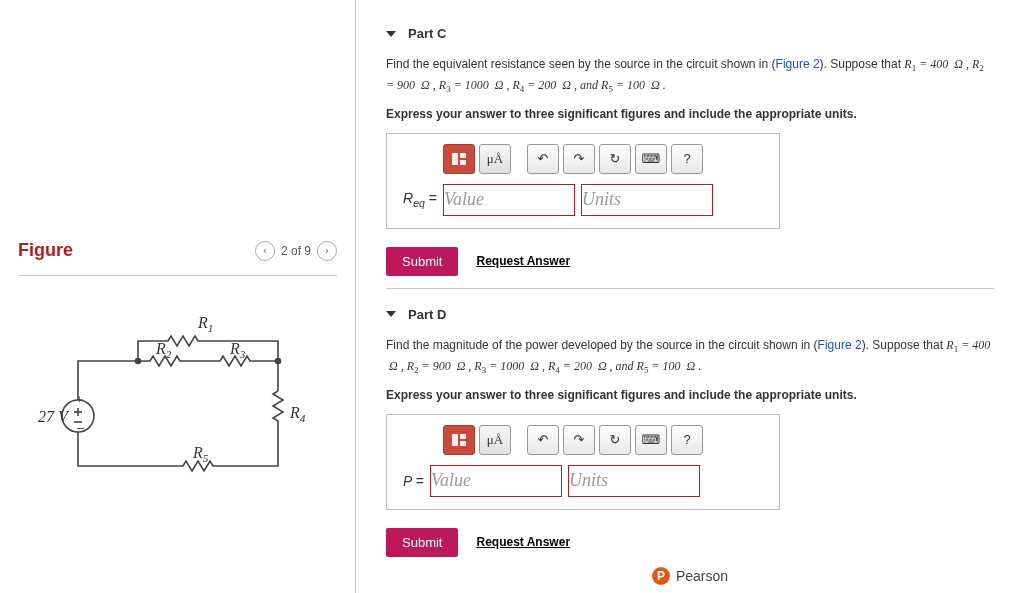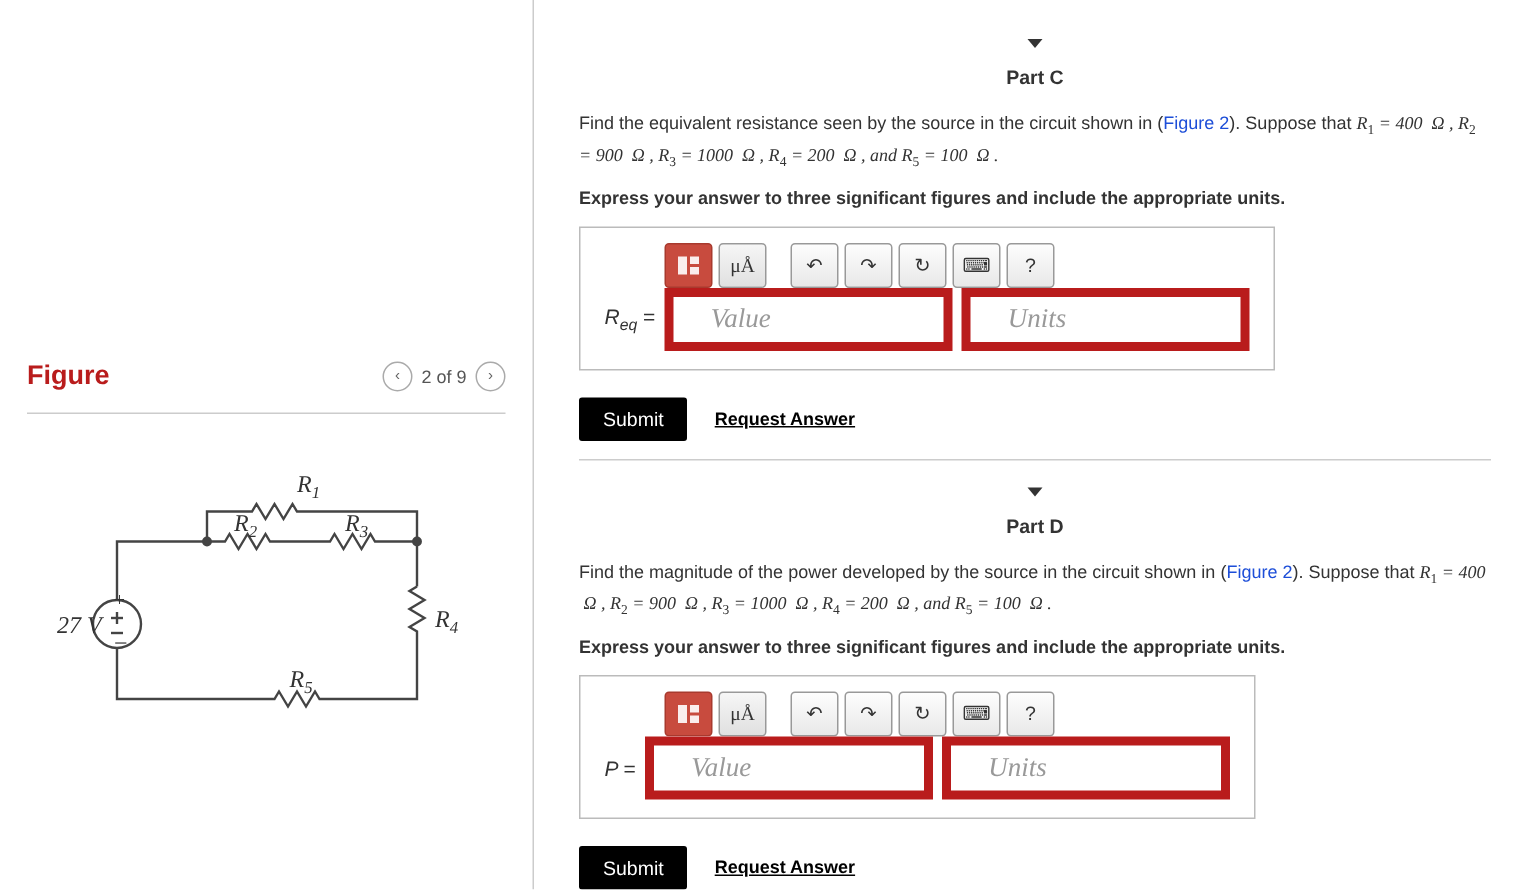--- a/index.html
+++ b/index.html
@@ -68,21 +68,20 @@
   .part-section {
     padding: 10px 30px 6px 30px;
   }
   .part-header {
     display: flex;
     align-items: center;
     gap: 12px;
     font-weight: bold;
     font-size: 13px;
     padding: 16px 0 14px 0;
-    flex-direction: column;
   }
   .caret-down {
     width: 0;
     height: 0;
     border-left: 5px solid transparent;
     border-right: 5px solid transparent;
     border-top: 6px solid #333;
   }
   .prompt {
     font-size: 12px;
@@ -112,20 +111,21 @@
     display: inline-block;
     padding: 10px 16px 12px 16px;
     margin-bottom: 10px;
     min-width: 360px;
   }
   .toolbar {
     display: flex;
     align-items: center;
     gap: 4px;
     margin-left: 40px;
+    margin-bottom: 10px;
   }
   .tool-btn {
     width: 30px;
     height: 28px;
     border: 1px solid #999;
     border-radius: 3px;
     display: flex;
     align-items: center;
     justify-content: center;
     font-size: 13px;
@@ -139,41 +139,41 @@
     display: flex;
     align-items: center;
     gap: 6px;
   }
   .var-label {
     font-family: Liberation Sans, sans-serif;
     font-style: italic;
     font-size: 14px;
   }
   .input-field {
-    border: 6px solid #b91c1c;
+    border: 1px solid #b91c1c;
     height: 30px;
     font-family: "Times New Roman", serif;
     font-style: italic;
     font-size: 18px;
     color: #999;
     display:flex;
     align-items:center;
-    padding: 0 25px;
+    padding: 0 0;
     background:#fff;
   }
   .value-field { width: 130px; }
   .units-field { width: 130px; }
   .submit-row {
     display: flex;
     align-items: center;
     gap: 18px;
     margin-top: 8px;
   }
   .submit-btn {
-    background: #000000;
+    background: #be185d;
     color: #fff;
     border: none;
     padding: 7px 16px;
     font-size: 13px;
     cursor: pointer;
     border-radius: 2px;
   }
   .request-link {
     color: #000000;
     font-size: 12px;

